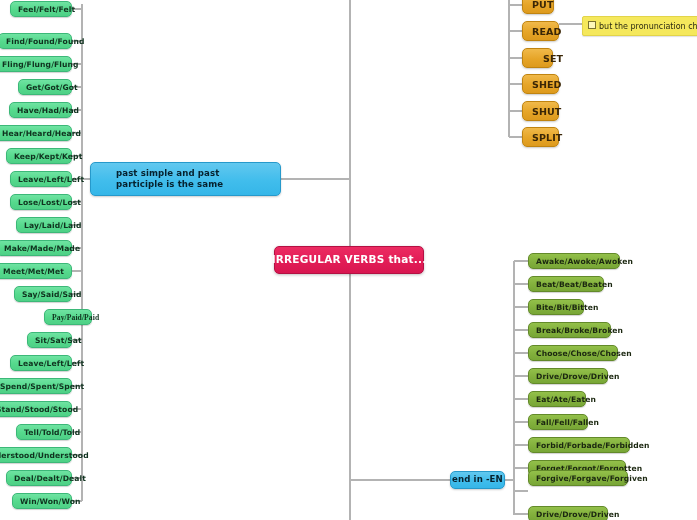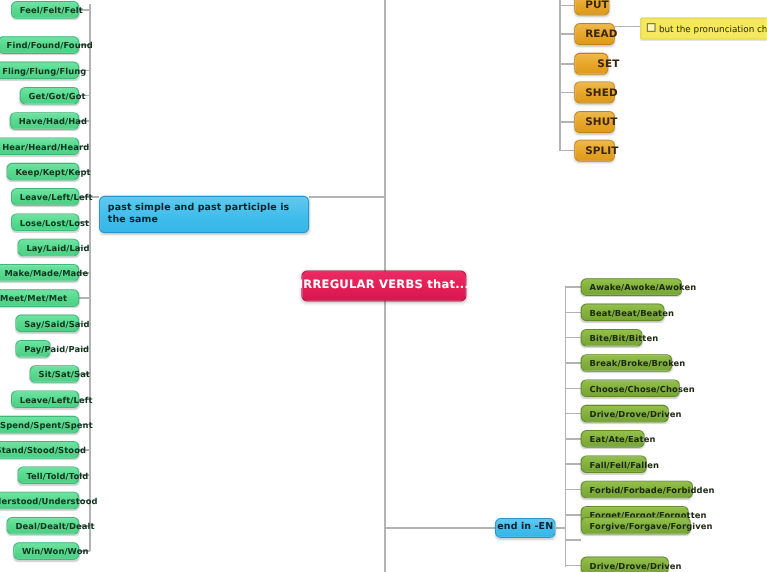--- a/index.html
+++ b/index.html
@@ -43,21 +43,21 @@
 
   
   .node-green {
     background: linear-gradient(to bottom, #6fe3a2 0%, #55d98c 55%, #4ed086 100%);
     border: 1px solid #3cb878;
     color: #10321f;
     font-size: 7.6px;
     font-weight: bold;
     padding: 4px 7px 4px 7px;
     height: 16px;
-    text-align: center;
+    text-align: right;
     box-shadow: 0 1px 1px rgba(0,0,0,0.18);
   }
 
   
   .node-olive {
     background: linear-gradient(to bottom, #93c04a 0%, #82b03c 55%, #78a636 100%);
     border: 1px solid #638a2a;
     color: #1b2710;
     font-size: 7.6px;
     font-weight: bold;
@@ -194,38 +194,38 @@
       <line x1="514" y1="468" x2="528" y2="468"></line>
       <line x1="514" y1="491" x2="528" y2="491"></line>
       <line x1="514" y1="514" x2="528" y2="514"></line>
 
       <line x1="505" y1="480" x2="514" y2="480"></line>
     </g>
   </svg>
 
   <div class="node node-center" style="left:274px; top:246px; width:150px; height:28px; display:flex; align-items:center; justify-content:center;">IRREGULAR VERBS that...</div>
 
-  <div class="node node-blue" style="left:90px; top:178px; width:191px; height:34px; font-size:8.6px; padding:5px 7px; box-sizing:border-box; white-space:normal; line-height:1.25; text-align:left;">past simple and past participle is the same</div>
+  <div class="node node-blue" style="left:90px; top:162px; width:191px; height:34px; font-size:8.6px; padding:5px 25px; box-sizing:border-box; white-space:normal; line-height:1.25; text-align:left;">past simple and past participle is the same</div>
 
   <div class="node node-blue" style="left:450px; top:471px; width:55px; height:18px; font-size:8.6px; display:flex; align-items:center; justify-content:center;">end in -EN</div>
 
   <div class="node node-green" style="right:625px; top:1px; width:62px;">Feel/Felt/Felt</div>
   <div class="node node-green" style="right:625px; top:33px; width:74px;">Find/Found/Found</div>
   <div class="node node-green" style="right:625px; top:56px; width:78px;">Fling/Flung/Flung</div>
   <div class="node node-green" style="right:625px; top:79px; width:54px;">Get/Got/Got</div>
   <div class="node node-green" style="right:625px; top:102px; width:63px;">Have/Had/Had</div>
   <div class="node node-green" style="right:625px; top:125px; width:78px;">Hear/Heard/Heard</div>
   <div class="node node-green" style="right:625px; top:148px; width:66px;">Keep/Kept/Kept</div>
   <div class="node node-green" style="right:625px; top:171px; width:62px;">Leave/Left/Left</div>
   <div class="node node-green" style="right:625px; top:194px; width:62px;">Lose/Lost/Lost</div>
   <div class="node node-green" style="right:625px; top:217px; width:56px;">Lay/Laid/Laid</div>
   <div class="node node-green" style="right:625px; top:240px; width:76px;">Make/Made/Made</div>
   <div class="node node-green" style="right:625px; top:263px; width:83px;">Meet/Met/Met</div>
   <div class="node node-green" style="right:625px; top:286px; width:58px;">Say/Said/Said</div>
-  <div class="node node-green" style="right:651px; top:309px; width:32px;">Pay/Paid/Paid</div>
+  <div class="node node-green" style="right:605px; top:309px; width:48px;font-family:Liberation Serif, serif;">Pay/Paid/Paid</div>
   <div class="node node-green" style="right:625px; top:332px; width:45px;">Sit/Sat/Sat</div>
   <div class="node node-green" style="right:625px; top:355px; width:62px;">Leave/Left/Left</div>
   <div class="node node-green" style="right:625px; top:378px; width:80px;">Spend/Spent/Spent</div>
   <div class="node node-green" style="right:625px; top:401px; width:84px;">Stand/Stood/Stood</div>
   <div class="node node-green" style="right:625px; top:424px; width:56px;">Tell/Told/Told</div>
   <div class="node node-green" style="right:625px; top:447px; width:96px;">Understood/Understood</div>
   <div class="node node-green" style="right:625px; top:470px; width:66px;">Deal/Dealt/Dealt</div>
   <div class="node node-green" style="right:625px; top:493px; width:60px;">Win/Won/Won</div>
 
   <div class="node node-orange" style="left:522px; top:-6px; width:32px;">PUT</div>

